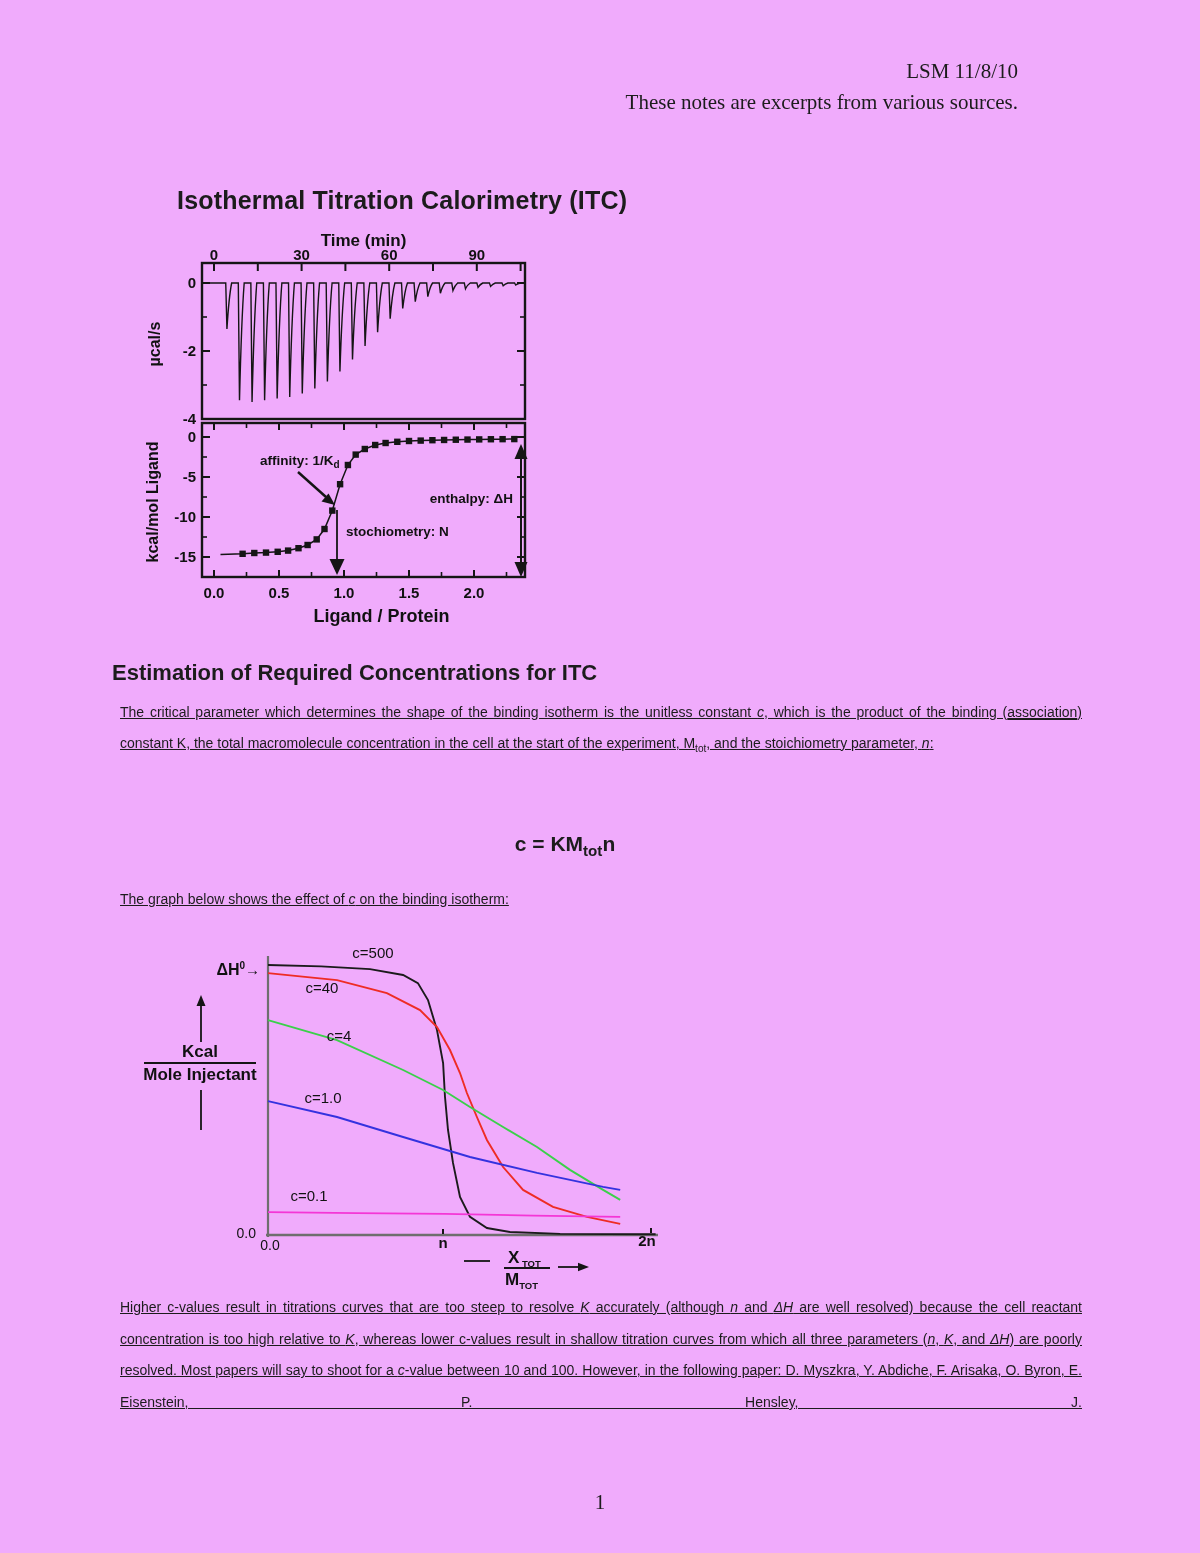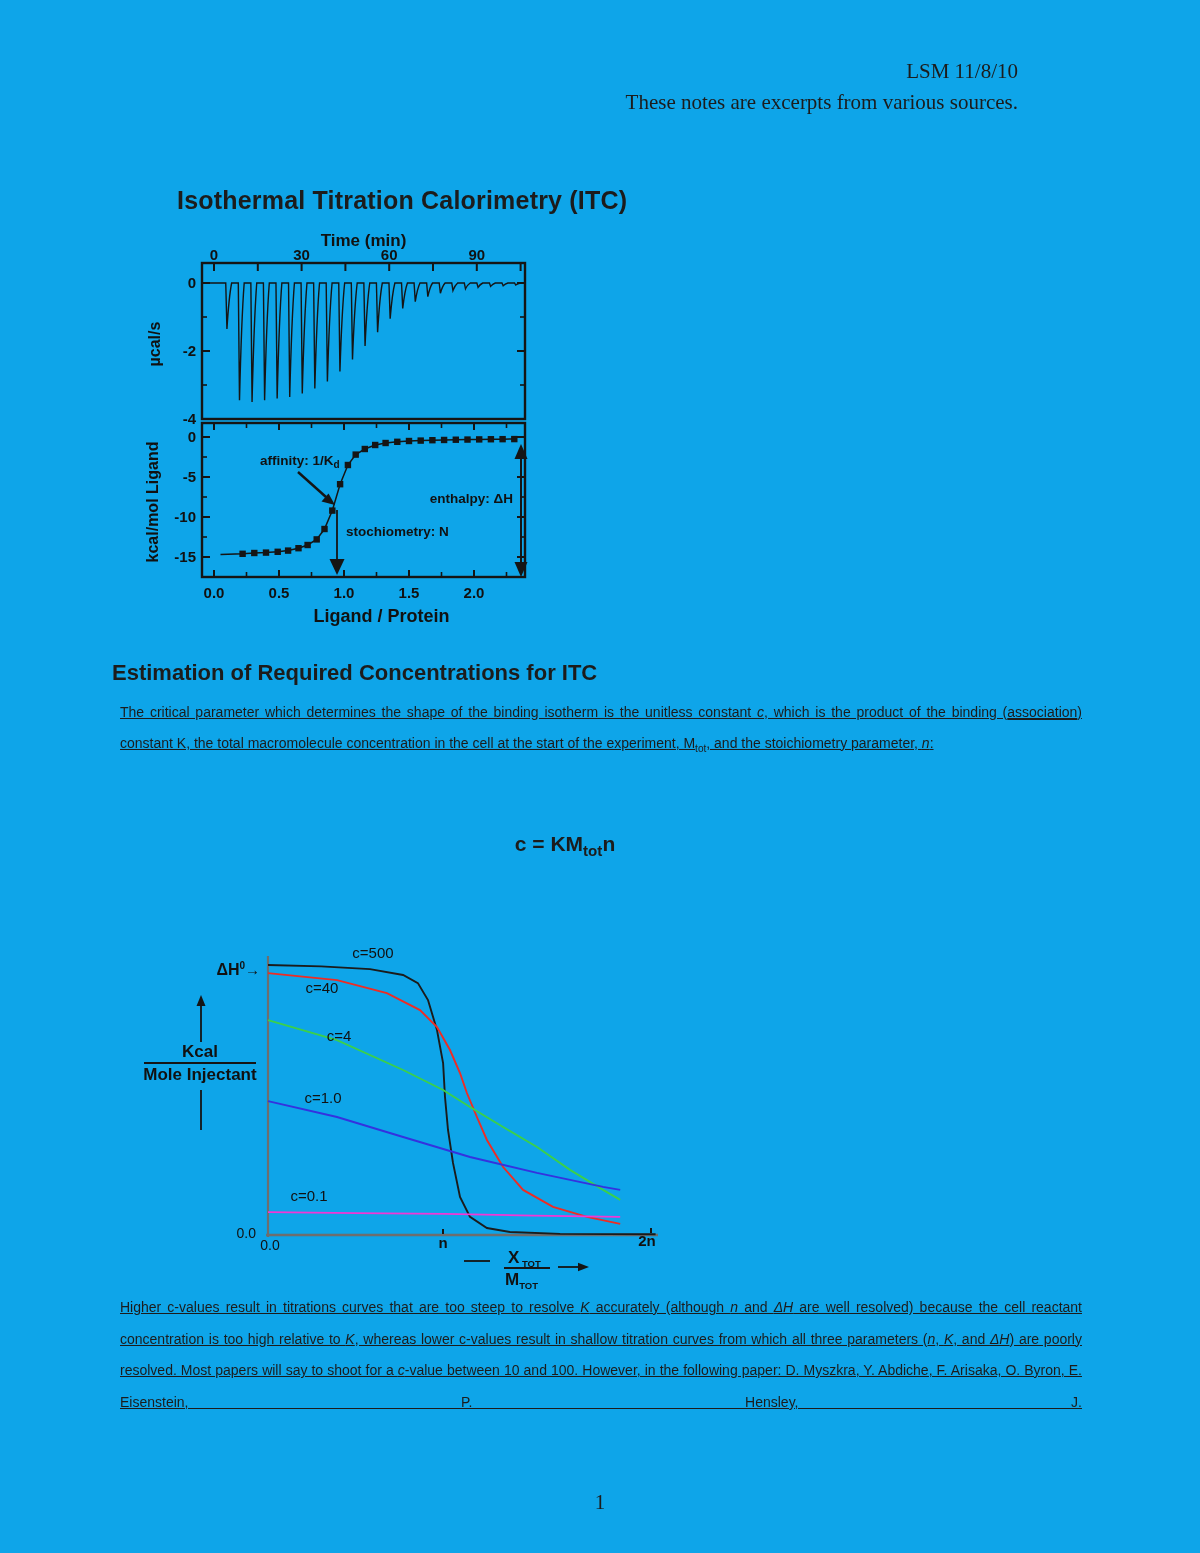--- a/index.html
+++ b/index.html
@@ -1,16 +1,16 @@
 <!DOCTYPE html>
 <html><head>
 <meta charset="utf-8">
 <style>
   html,body{margin:0;padding:0;background:#e8e8e8;}
-  .page{position:relative;width:1200px;height:1553px;background:#0ea5e9;overflow:hidden;
+  .page{position:relative;width:1200px;height:1553px;background:#f0abfc;overflow:hidden;
         font-family:"Liberation Sans",sans-serif;color:#1c1c1c;}
   .serif{font-family:"Liberation Serif",serif;}
   .abs{position:absolute;}
   .hdr{font-size:21px;line-height:31px;text-align:right;}
   .fig-title{font-size:25px;font-weight:700;letter-spacing:0.2px;margin-left:44px;}
   .sec-head{font-size:22px;font-weight:700;}
   .body-par{font-size:14px;line-height:30.5px;text-align:justify;text-decoration:underline;}
   .last-just{text-align-last:justify;}
   .eq{font-size:21px;font-weight:700;text-align:center;}
   .body-par sub,.eq sub{font-size:0.72em;font-weight:inherit;}
@@ -145,20 +145,21 @@
       <polygon points="391,222 384.5,237 397.5,237" fill="#151515"></polygon>
       <polygon points="391,355 384.5,340 397.5,340" fill="#151515"></polygon>
     </svg>
 
   <div class="abs sec-head" style="left:112px;top:660px;">Estimation of Required Concentrations for ITC</div>
 
   <div class="abs body-par" style="left:120px;top:697px;width:962px;"><span>The critical parameter which determines the shape of the binding isotherm is the unitless constant </span><i>c</i><span>, which is the product of the binding (</span><u>association</u><span>) constant K, the total macromolecule concentration in the cell at the start of the experiment, M</span><sub>tot</sub><span>, and the stoichiometry parameter, </span><i>n</i><span>:</span></div>
 
   <div class="abs eq" style="left:120px;top:832px;width:890px;"><span>c = KM</span><sub>tot</sub><span>n</span></div>
 
+  <div class="abs body-par" style="left:120px;top:884px;width:962px;"><span>The graph below shows the effect of </span><i>c</i><span> on the binding isotherm:</span></div>
 
   <svg id="fig2" class="abs" style="left:130px;top:930px;" width="565" height="362" viewBox="0 0 565 362">
       <line x1="138" y1="26" x2="138" y2="307" stroke="#6e6e6e" stroke-width="2.2"></line>
       <line x1="136" y1="305" x2="528" y2="305" stroke="#6e6e6e" stroke-width="2.6"></line>
       <path d="M 138.0 35.0 L 191.1 36.4 L 240.0 39.1 L 273.1 45.0 L 287.9 53.1 L 298.0 70.1 L 307.0 100.1 L 313.1 133.0 L 315.0 167.0 L 318.0 200.0 L 323.0 232.9 L 330.0 266.9 L 340.0 286.9 L 356.9 298.0 L 380.0 302.0 L 430.1 303.9 L 525.6 304.2" fill="none" stroke="#1b1b1b" stroke-width="1.9"></path>
       <path d="M 138.0 43.1 L 207.0 50.1 L 256.9 63.1 L 290.0 80.1 L 307.0 97.1 L 320.0 120.0 L 330.0 143.0 L 336.9 163.0 L 346.9 187.0 L 356.9 210.0 L 373.1 237.0 L 393.1 259.9 L 423.0 276.9 L 457.0 286.9 L 490.2 293.9" fill="none" stroke="#ee2c24" stroke-width="1.9"></path>
       <path d="M 138.0 90.1 L 207.0 110.1 L 273.1 140.0 L 313.1 160.0 L 340.0 177.0 L 373.1 197.0 L 407.0 217.0 L 440.0 239.9 L 473.1 259.9 L 490.2 269.9" fill="none" stroke="#3bd04a" stroke-width="1.9"></path>
       <path d="M 138.0 171.1 L 207.0 187.0 L 273.1 207.0 L 340.0 227.0 L 407.0 242.9 L 473.1 256.9 L 490.2 259.9" fill="none" stroke="#3432df" stroke-width="1.9"></path>
       <path d="M 138.0 282.1 L 226.5 283.1 L 315.0 283.9 L 403.5 285.6 L 490.2 286.9" fill="none" stroke="#f436d6" stroke-width="1.9"></path>
       <text x="243" y="28" fill="#111" font-size="15" text-anchor="middle">c=500</text>

